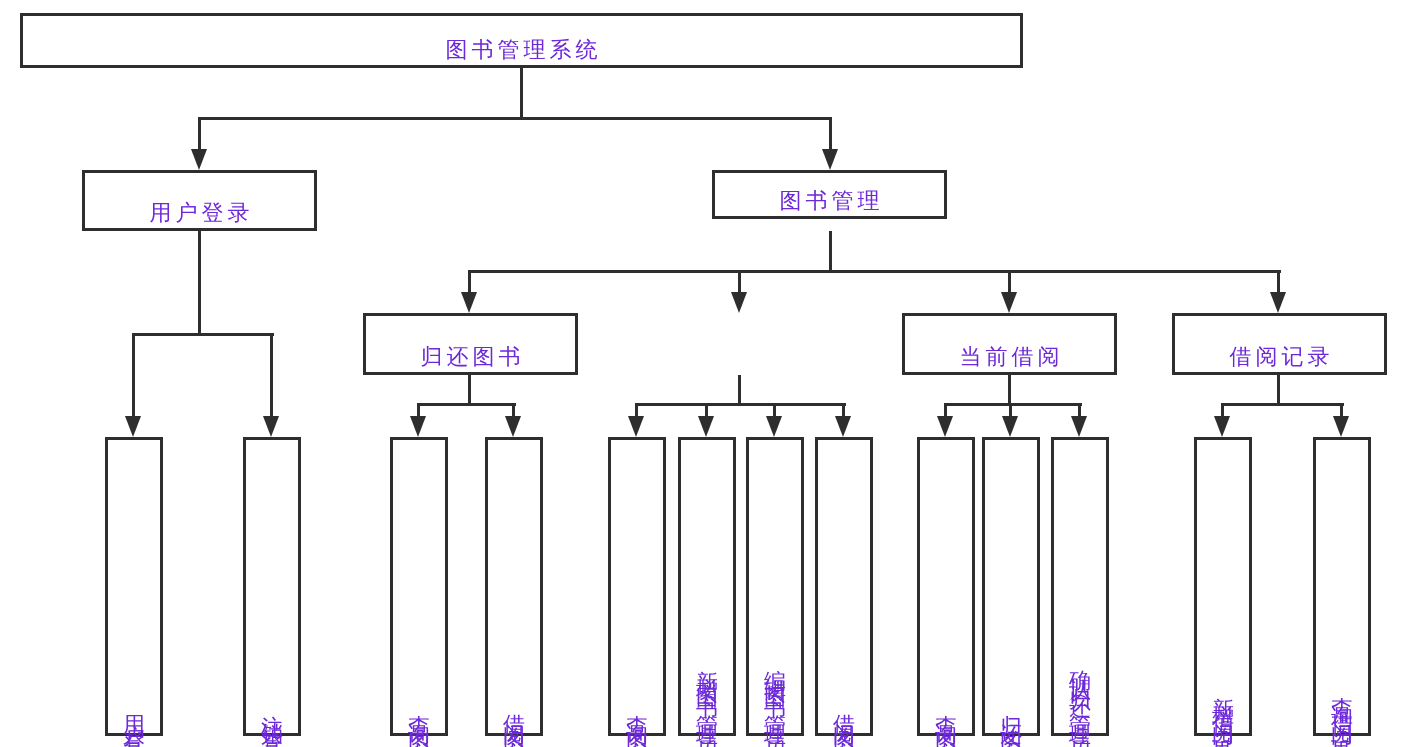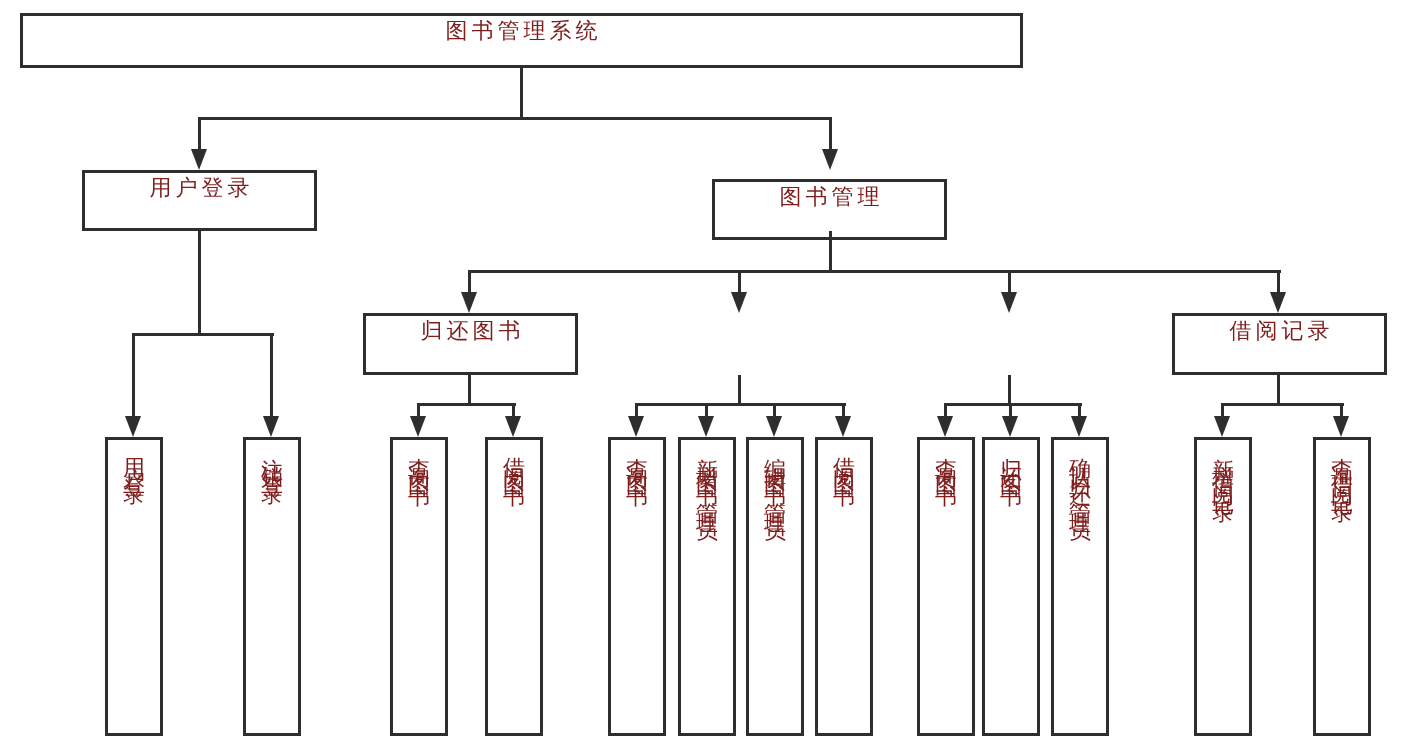--- a/index.html
+++ b/index.html
@@ -3,22 +3,22 @@
 <meta charset="utf-8">
 <title>diagram</title>
 <style>
   * { margin: 0; padding: 0; box-sizing: border-box; }
   html, body { background: #ffffff; }
   body { width: 1405px; height: 747px; font-family: "Liberation Sans", sans-serif; }
   .canvas { position: relative; width: 1405px; height: 747px; background: #ffffff; overflow: hidden; }
 
   .node {
     position: absolute; background: #ffffff; border: 3px solid #2e2e2e;
-    display: flex; align-items: flex-start; justify-content: center;
-    color: #7f1d1d; font-size: 22px;
+    display: flex; align-items: flex-end; justify-content: center;
+    color: #6d28d9; font-size: 22px;
   }
   .node .lbl { letter-spacing: 4px; text-indent: 4px; white-space: nowrap; }
 
   .leaf { width: 58px; top: 437px; height: 299px; }
   .leaf .lbl {
     writing-mode: vertical-rl; text-orientation: mixed;
     letter-spacing: 9px; text-indent: 0; line-height: 52px;
   }
 
   .hl { position: absolute; height: 3px; background: #2e2e2e; }
@@ -42,29 +42,32 @@
 <div class="canvas">
 
   <div class="node" style="left:20px; top:13px; width:1003px; height:55px;">
     <span class="lbl">图书管理系统</span>
   </div>
 
   <div class="node" style="left:82px; top:170px; width:235px; height:61px;">
     <span class="lbl">用户登录</span>
   </div>
 
-  <div class="node" style="left:712px; top:179px; width:235px; height:61px;">
+  <div class="node" style="left:712px; top:170px; width:235px; height:49px;">
     <span class="lbl">图书管理</span>
   </div>
 
   <div class="node" style="left:363px; top:313px; width:215px; height:62px;">
     <span class="lbl">归还图书</span>
   </div>
 
 
+  <div class="node" style="left:902px; top:313px; width:215px; height:62px;">
+    <span class="lbl">当前借阅</span>
+  </div>
 
   <div class="node" style="left:1172px; top:313px; width:215px; height:62px;">
     <span class="lbl">借阅记录</span>
   </div>
 
   <div class="node leaf" style="left:105px;">
     <span class="lbl">用户登录</span>
   </div>
   <div class="node leaf" style="left:243px;">
     <span class="lbl">注销登录</span>

